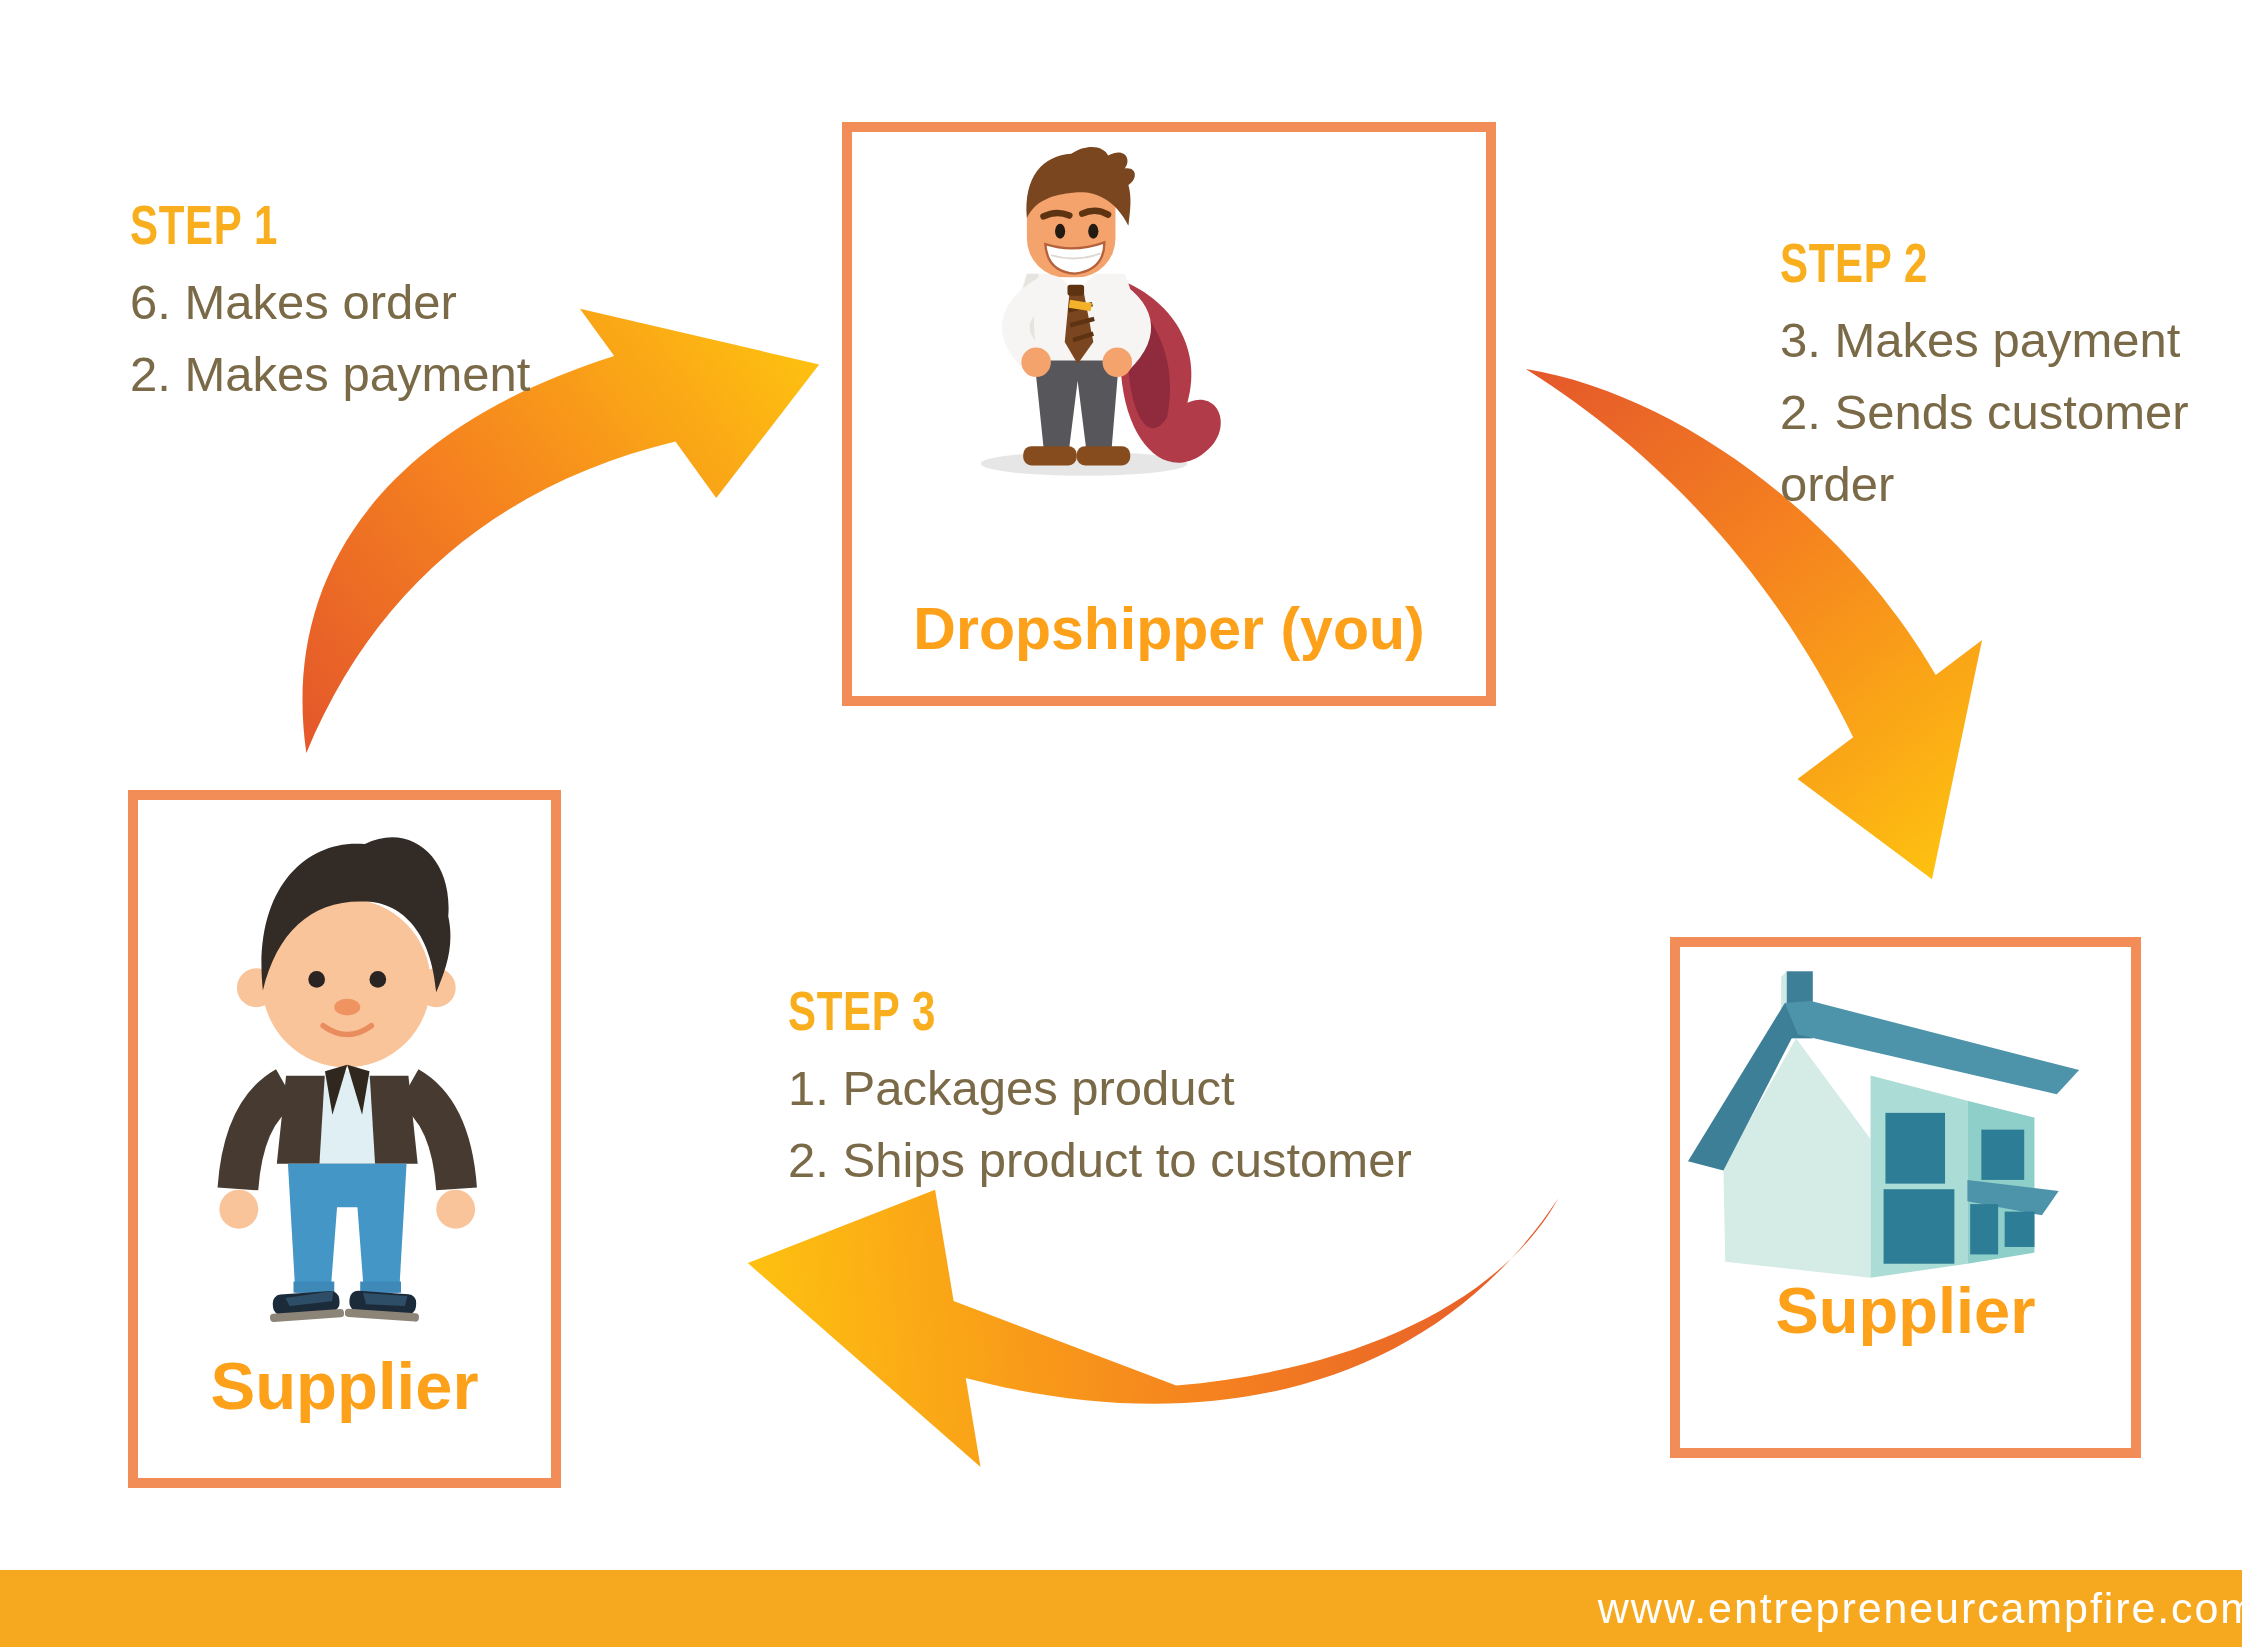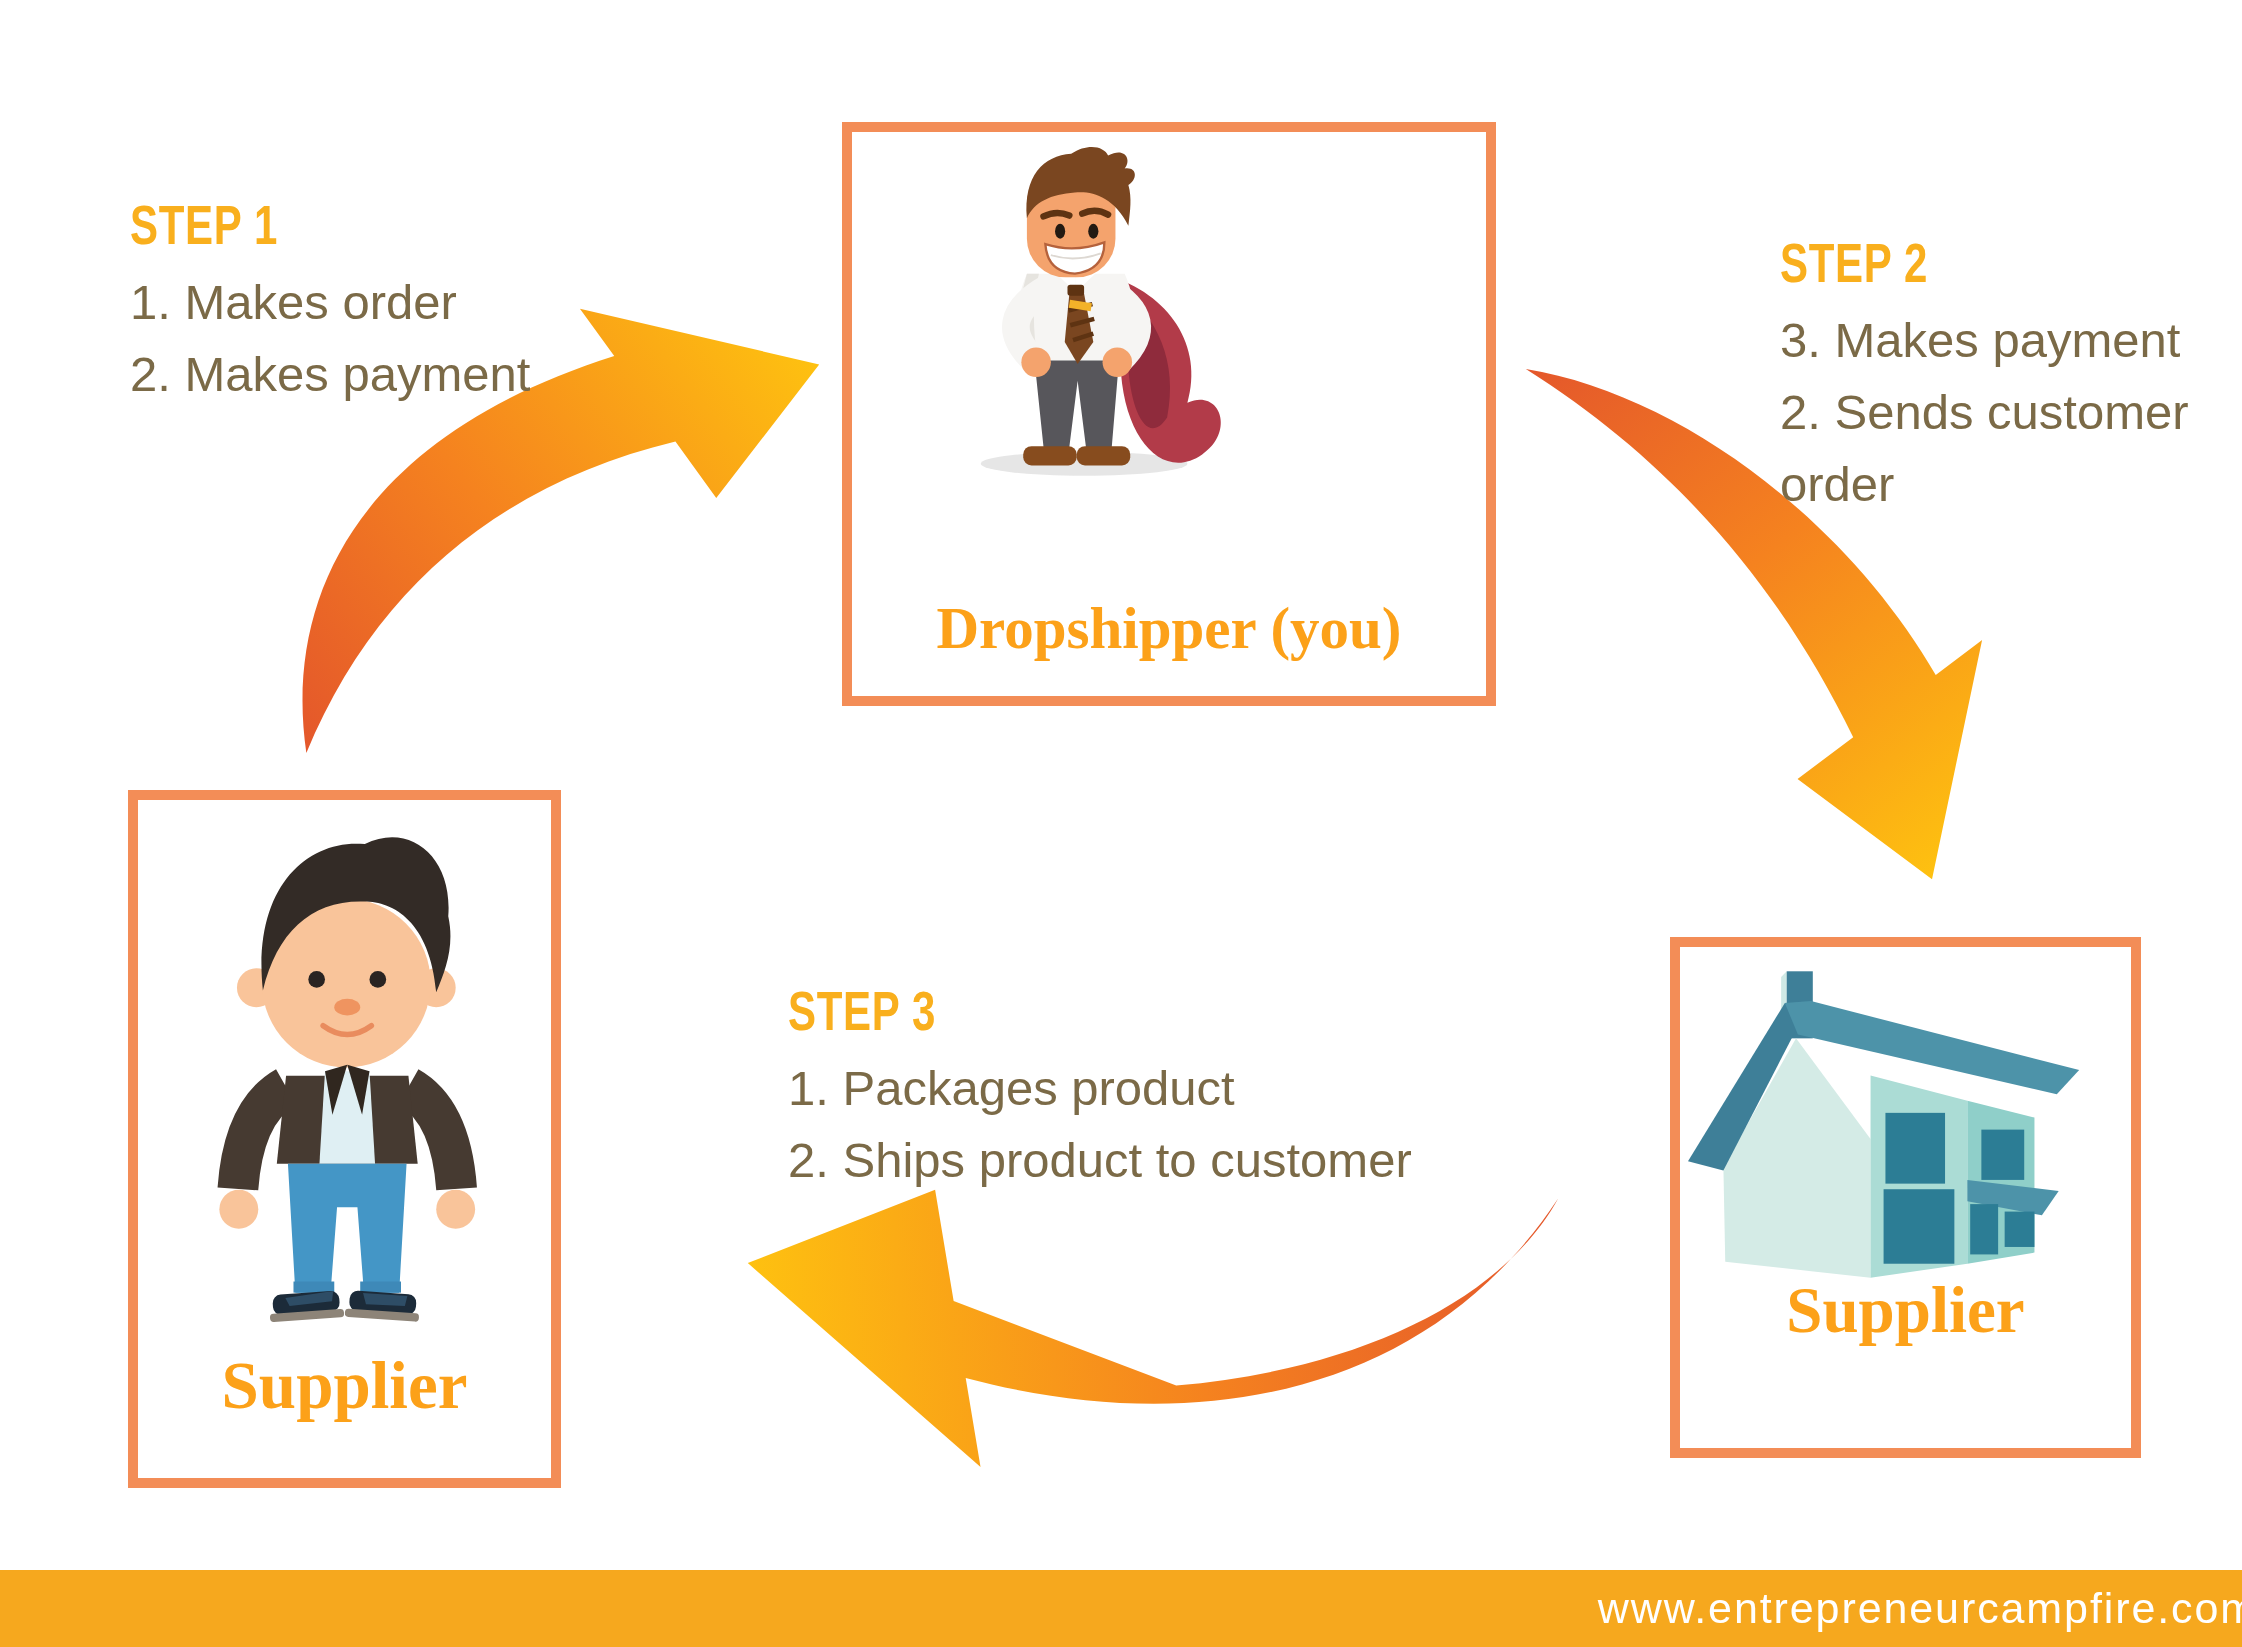--- a/index.html
+++ b/index.html
@@ -23,21 +23,21 @@
   .node-box{
     position:absolute;box-sizing:border-box;background:#FFFFFF;
     border:10.2px solid var(--box-border);
   }
   #dropshipper-box{left:842px;top:122px;width:654px;height:584px;}
   #customer-box{left:128px;top:790px;width:433px;height:698px;}
   #supplier-box{left:1670px;top:937px;width:471px;height:521px;}
 
   .node-label{
     position:absolute;left:0;right:0;text-align:center;
-    color:var(--node-label);font-weight:bold;white-space:nowrap;font-family:Liberation Serif, serif;
+    color:var(--node-label);font-weight:bold;white-space:nowrap;
   }
   #dropshipper-label{bottom:33px;font-size:59px;}
   #customer-label{bottom:54px;font-size:67px;}
   #supplier-label{bottom:100px;font-size:65px;}
 
   .illustration{position:absolute;}
   #dropshipper-illustration{left:8.3px;top:7.4px;width:617px;height:464px;}
   #customer-illustration{left:8.3px;top:7.4px;width:396px;height:557px;}
   #supplier-illustration{left:8.3px;top:9.3px;width:434px;height:364px;}
 
@@ -92,21 +92,21 @@
       </linearGradient>
     </defs>
     <path fill="url(#grad1)" d="M 330 812 C 305 640, 390 470, 662 384 L 625 333 L 883 393 L 772 537 L 728 476 C 545 520, 405 630, 330 812 Z"></path>
     <path fill="url(#grad2)" d="M 1645 398 C 1810 425, 1990 560, 2087 728 L 2137 690 L 2083 948 L 1938 840 L 1998 795 C 1925 645, 1815 505, 1645 398 Z"></path>
     <path fill="url(#grad3)" d="M 1680 1292 C 1618 1405, 1458 1478, 1268 1494 L 1028 1403 L 1008 1283 L 806 1362 L 1057 1582 L 1041 1486 C 1290 1552, 1540 1505, 1680 1292 Z"></path>
   </svg>
 
   <div class="step-block" id="step1-block">
     <div class="step-heading">STEP 1</div>
     <div class="step-items">
-      <div class="step-item">1. Makes order</div>
+      <div class="step-item">6. Makes order</div>
       <div class="step-item">2. Makes payment</div>
     </div>
   </div>
 
   <div class="step-block" id="step2-block">
     <div class="step-heading">STEP 2</div>
     <div class="step-items">
       <div class="step-item">3. Makes payment</div>
       <div class="step-item">2. Sends customer order</div>
     </div>

